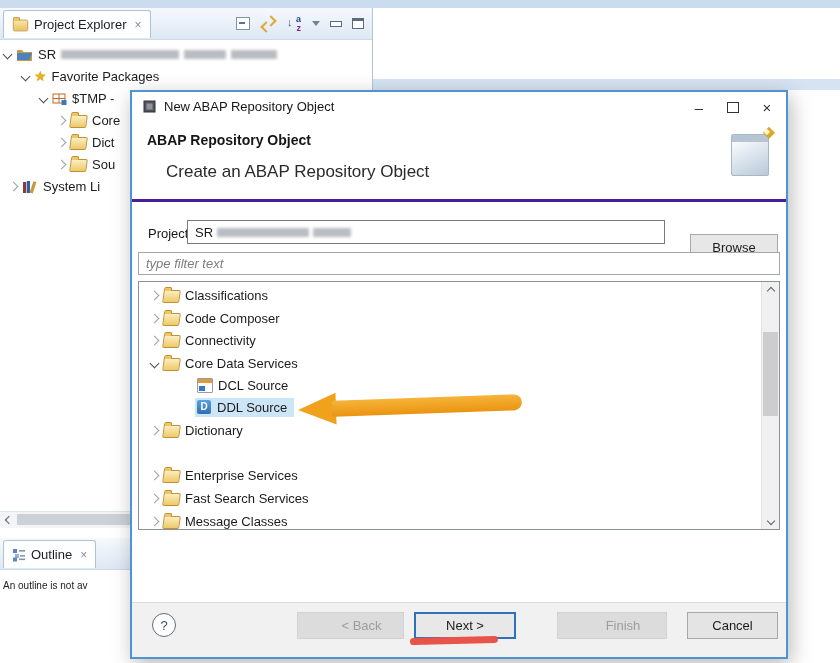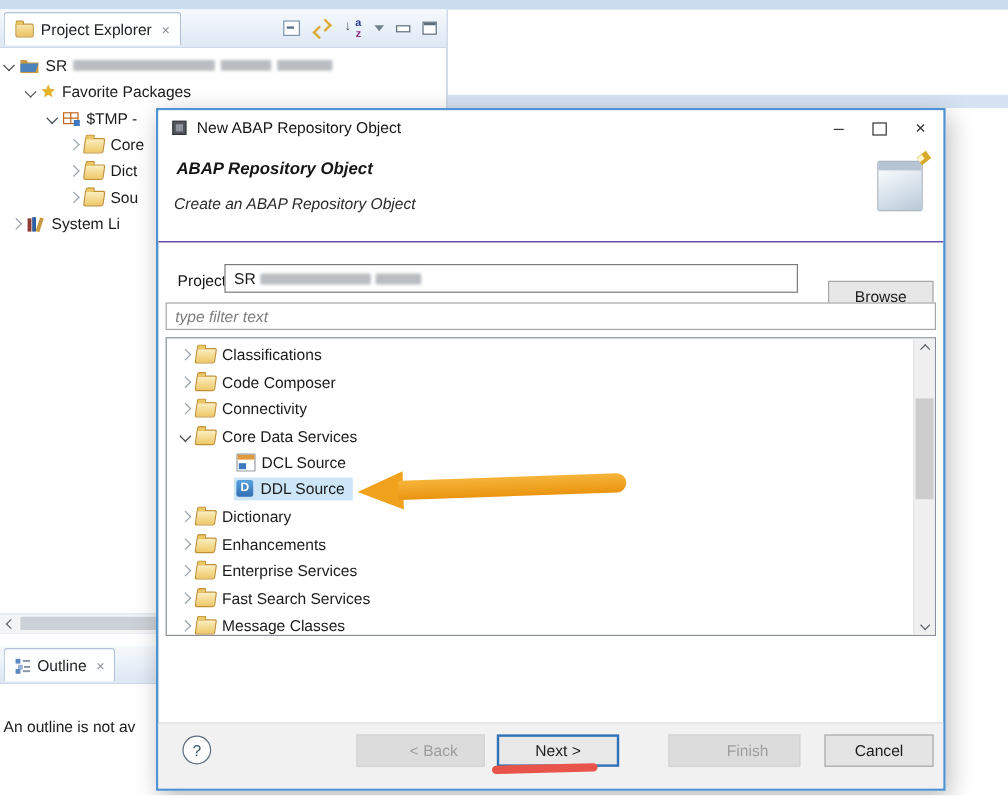--- a/index.html
+++ b/index.html
@@ -64,35 +64,35 @@
   
   .erow,.drow{position:absolute;display:flex;align-items:center;gap:5px;font-size:13px;
               color:#1b1b1b;height:20px;white-space:nowrap;}
   .redact{display:inline-block;height:9px;border-radius:1px;background:#b9bcc0;filter:blur(1.5px);flex:none;}
 
   
   .hscroll{position:absolute;left:0;top:503px;width:371px;height:16px;background:#f2f4f6;border-top:1px solid #e0e5ec;}
   .hs-btn{position:absolute;left:2px;top:2px;width:13px;height:12px;display:flex;align-items:center;justify-content:center;}
   .hthumb{position:absolute;left:17px;top:2px;width:225px;height:11px;background:#ccd1d7;border-radius:1px;}
 
-  #outline .msg{position:absolute;left:3px;top:60px;font-size:13px;color:#1b1b1b;white-space:nowrap;}
+  #outline .msg{position:absolute;left:3px;top:42px;font-size:10px;color:#1b1b1b;white-space:nowrap;}
 
   
   #dialog{position:absolute;left:130px;top:90px;width:654px;height:565px;background:#fff;
           border:2px solid #4f93d2;box-shadow:3px 6px 20px rgba(0,0,0,.28);z-index:5;box-sizing:content-box;}
   .dtitlebar{position:absolute;left:0;top:0;width:100%;height:30px;background:#fff;}
   .dtitle{position:absolute;left:32px;top:7px;font-size:13px;color:#161616;}
   .wctrls{position:absolute;right:2px;top:0;height:30px;display:flex;}
   .wctrl{width:34px;height:30px;display:flex;align-items:center;justify-content:center;
          font-size:15px;color:#333;}
   .maxbox{width:10px;height:9px;border:1.2px solid #333;display:inline-block;}
 
-  .dheader{position:absolute;left:0;top:30px;width:100%;height:80px;background:#fff;border-bottom:1px solid #4c1d95;box-sizing:border-box;font-style:italic;}
+  .dheader{position:absolute;left:0;top:30px;width:100%;height:80px;background:#fff;border-bottom:3px solid #4c1d95;box-sizing:border-box;}
   .dh-title{position:absolute;left:15px;top:10px;font-size:14px;font-weight:bold;color:#161616;}
-  .dh-sub{position:absolute;left:13px;top:40px;font-size:13px;color:#2a2a2a;}
+  .dh-sub{position:absolute;left:34px;top:40px;font-size:17px;color:#2a2a2a;}
   .banner{position:absolute;right:10px;top:3px;width:48px;height:54px;}
   .bwin{position:absolute;left:3px;top:9px;width:36px;height:40px;background:linear-gradient(155deg,#f7fafc 15%,#d9e3ec 55%,#b9c9d9);
         border:1px solid #a9b6c4;border-radius:2px;}
   .bwin::before{content:"";position:absolute;left:0;top:0;right:0;height:7px;background:#b6c4d4;}
   .bstar{position:absolute;right:1px;top:-1px;color:#d9a92c;font-size:16px;line-height:1;}
   .bstar2{position:absolute;right:6px;top:3px;color:#fff6d2;font-size:8px;line-height:1;}
 
   .dlabel{position:absolute;left:16px;top:134px;font-size:13px;color:#161616;}
   .dinput{position:absolute;left:55px;top:128px;width:478px;height:24px;border:1px solid #7b7b7b;background:#fff;
           display:flex;align-items:center;gap:4px;padding:0 7px;font-size:13px;box-sizing:border-box;}
@@ -308,25 +308,20 @@
         <span class="selwrap">
           <span class="ic-ddl">D</span>
           <span>DDL Source</span>
         </span>
       </div>
       <div class="drow" style="left:12px;top:137px">
         <span class="chev right"></span>
         <span class="ic-folder open"></span>
         <span>Dictionary</span>
       </div>
-      <div class="drow" style="left:12px;top:160px">
-        <span class="chev right"></span>
-        <span class="ic-folder open"></span>
-        <span>Enhancements</span>
-      </div>
       <div class="drow" style="left:12px;top:182px">
         <span class="chev right"></span>
         <span class="ic-folder open"></span>
         <span>Enterprise Services</span>
       </div>
       <div class="drow" style="left:12px;top:205px">
         <span class="chev right"></span>
         <span class="ic-folder open"></span>
         <span>Fast Search Services</span>
       </div>

